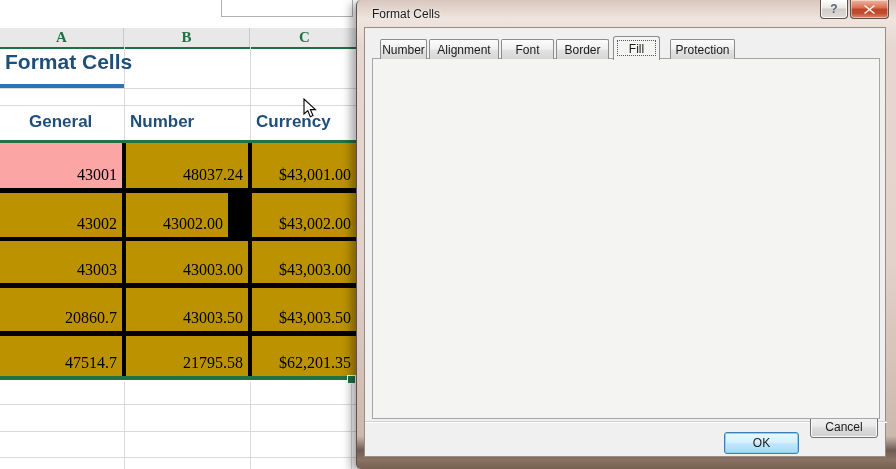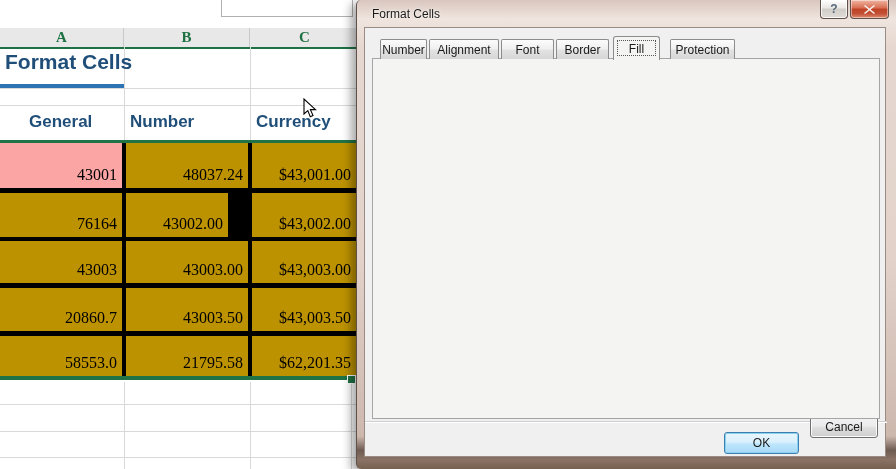--- a/index.html
+++ b/index.html
@@ -103,30 +103,30 @@
         <div class="field-head" style="left: 5px; top: 112px; margin-left: 24px;">General</div>
         <div class="field-head" style="left: 130px; top: 112px;">Number</div>
         <div class="field-head" style="left: 256px; top: 112px;">Currency</div>
       </div>
 
     <div class="data-block"></div>
     <div id="dataCells">
         <div class="data-cell" style="left: 0px; top: 143px; width: 122px; height: 45px; background: #fca5a5;">43001</div>
         <div class="data-cell" style="left: 126px; top: 143px; width: 122px; height: 45px; background: rgb(189, 146, 0);">48037.24</div>
         <div class="data-cell" style="left: 252px; top: 143px; width: 104px; height: 45px; background: rgb(189, 146, 0);">$43,001.00</div>
-        <div class="data-cell" style="left: 0px; top: 193px; width: 122px; height: 44px; background: rgb(189, 146, 0);">76164</div>
+        <div class="data-cell" style="left: 0px; top: 193px; width: 122px; height: 44px; background: rgb(189, 146, 0);">43002</div>
         <div class="data-cell" style="left: 126px; top: 193px; width: 102px; height: 44px; background: rgb(189, 146, 0);">43002.00</div>
         <div class="data-cell" style="left: 252px; top: 193px; width: 104px; height: 44px; background: rgb(189, 146, 0);">$43,002.00</div>
         <div class="data-cell" style="left: 0px; top: 241px; width: 122px; height: 42px; background: rgb(189, 146, 0); padding-left: 43px;">43003</div>
         <div class="data-cell" style="left: 126px; top: 241px; width: 122px; height: 42px; background: rgb(189, 146, 0);">43003.00</div>
         <div class="data-cell" style="left: 252px; top: 241px; width: 104px; height: 42px; background: rgb(189, 146, 0);">$43,003.00</div>
         <div class="data-cell" style="left: 0px; top: 288px; width: 122px; height: 43px; background: rgb(189, 146, 0);">20860.7</div>
         <div class="data-cell" style="left: 126px; top: 288px; width: 122px; height: 43px; background: rgb(189, 146, 0);">43003.50</div>
         <div class="data-cell" style="left: 252px; top: 288px; width: 104px; height: 43px; background: rgb(189, 146, 0);">$43,003.50</div>
-        <div class="data-cell" style="left: 0px; top: 336px; width: 122px; height: 40px; background: rgb(189, 146, 0);">58553.0</div>
+        <div class="data-cell" style="left: 0px; top: 336px; width: 122px; height: 40px; background: rgb(189, 146, 0);">47514.7</div>
         <div class="data-cell" style="left: 126px; top: 336px; width: 122px; height: 40px; background: rgb(189, 146, 0);">21795.58</div>
         <div class="data-cell" style="left: 252px; top: 336px; width: 104px; height: 40px; background: rgb(189, 146, 0);">$62,201.35</div>
       </div>
 
     <div class="range-top"></div>
     <div class="range-bottom"></div>
     <div class="fill-handle"></div>
 
     <svg class="cursor" width="14" height="21" viewBox="0 0 14 21">
       <polygon points="1,1 1,16 4.8,12.6 7.3,18.7 10,17.5 7.4,11.6 12.5,11.6" fill="#ffffff" stroke="#000000" stroke-width="1.1"></polygon>

